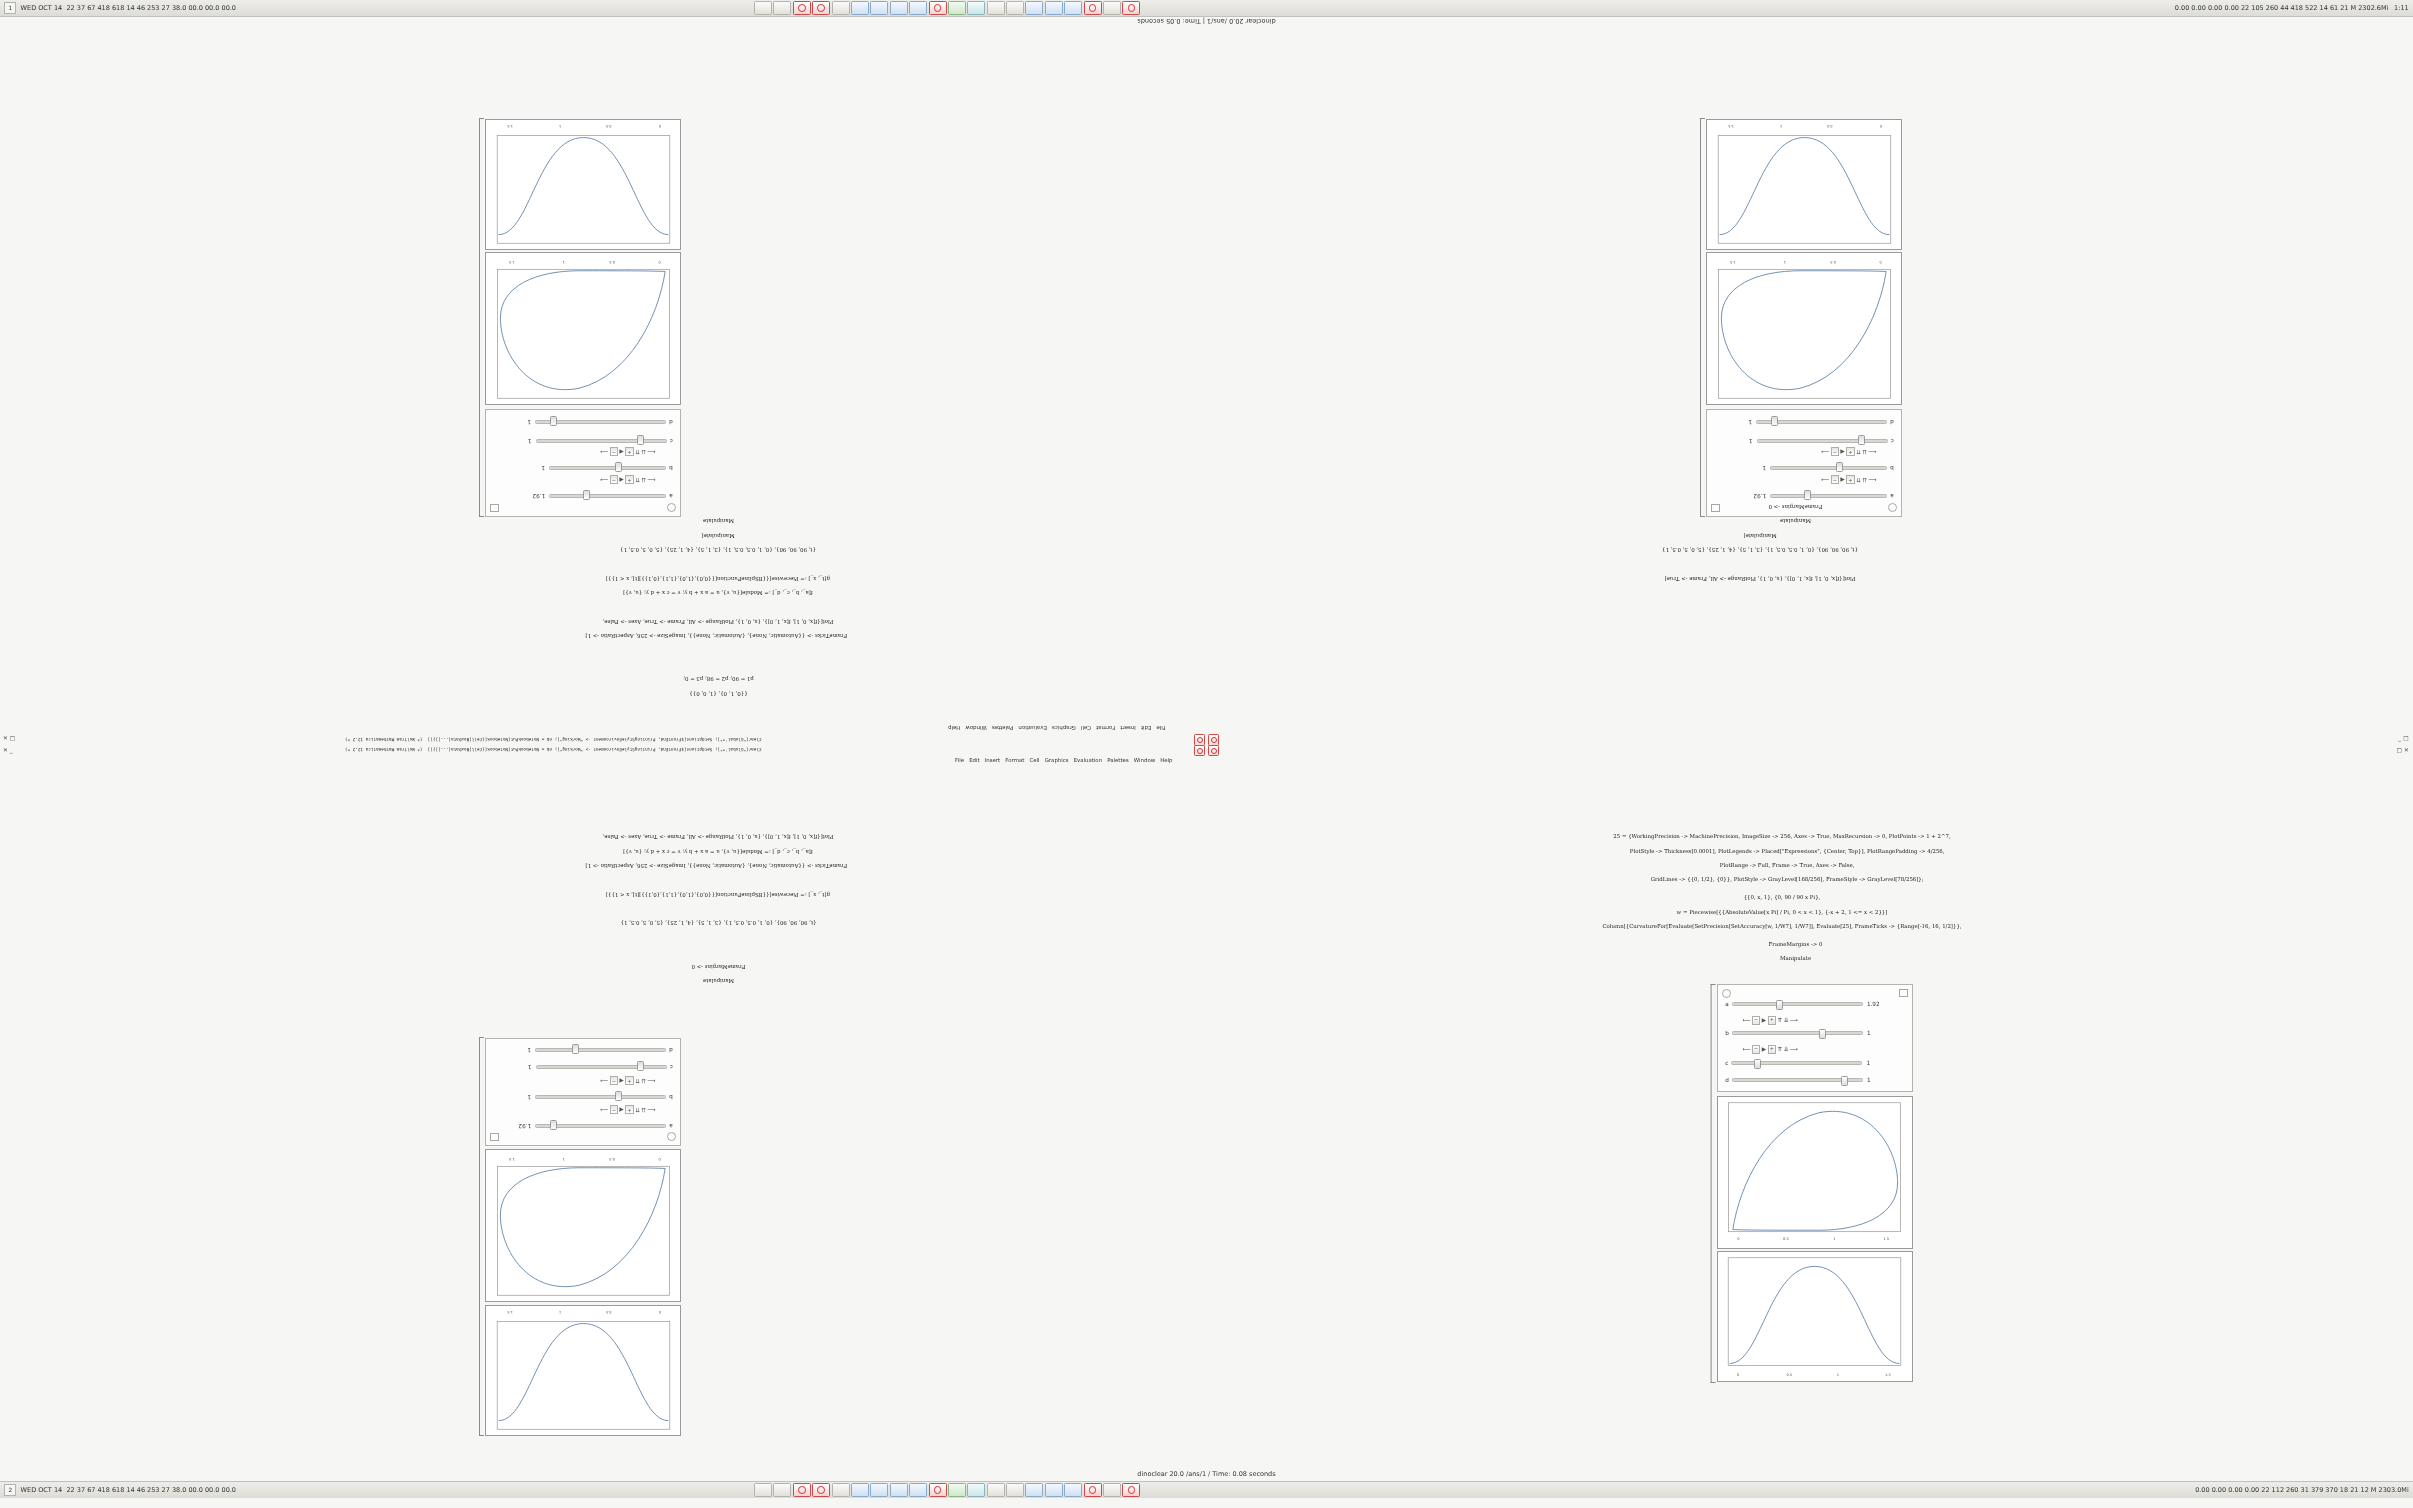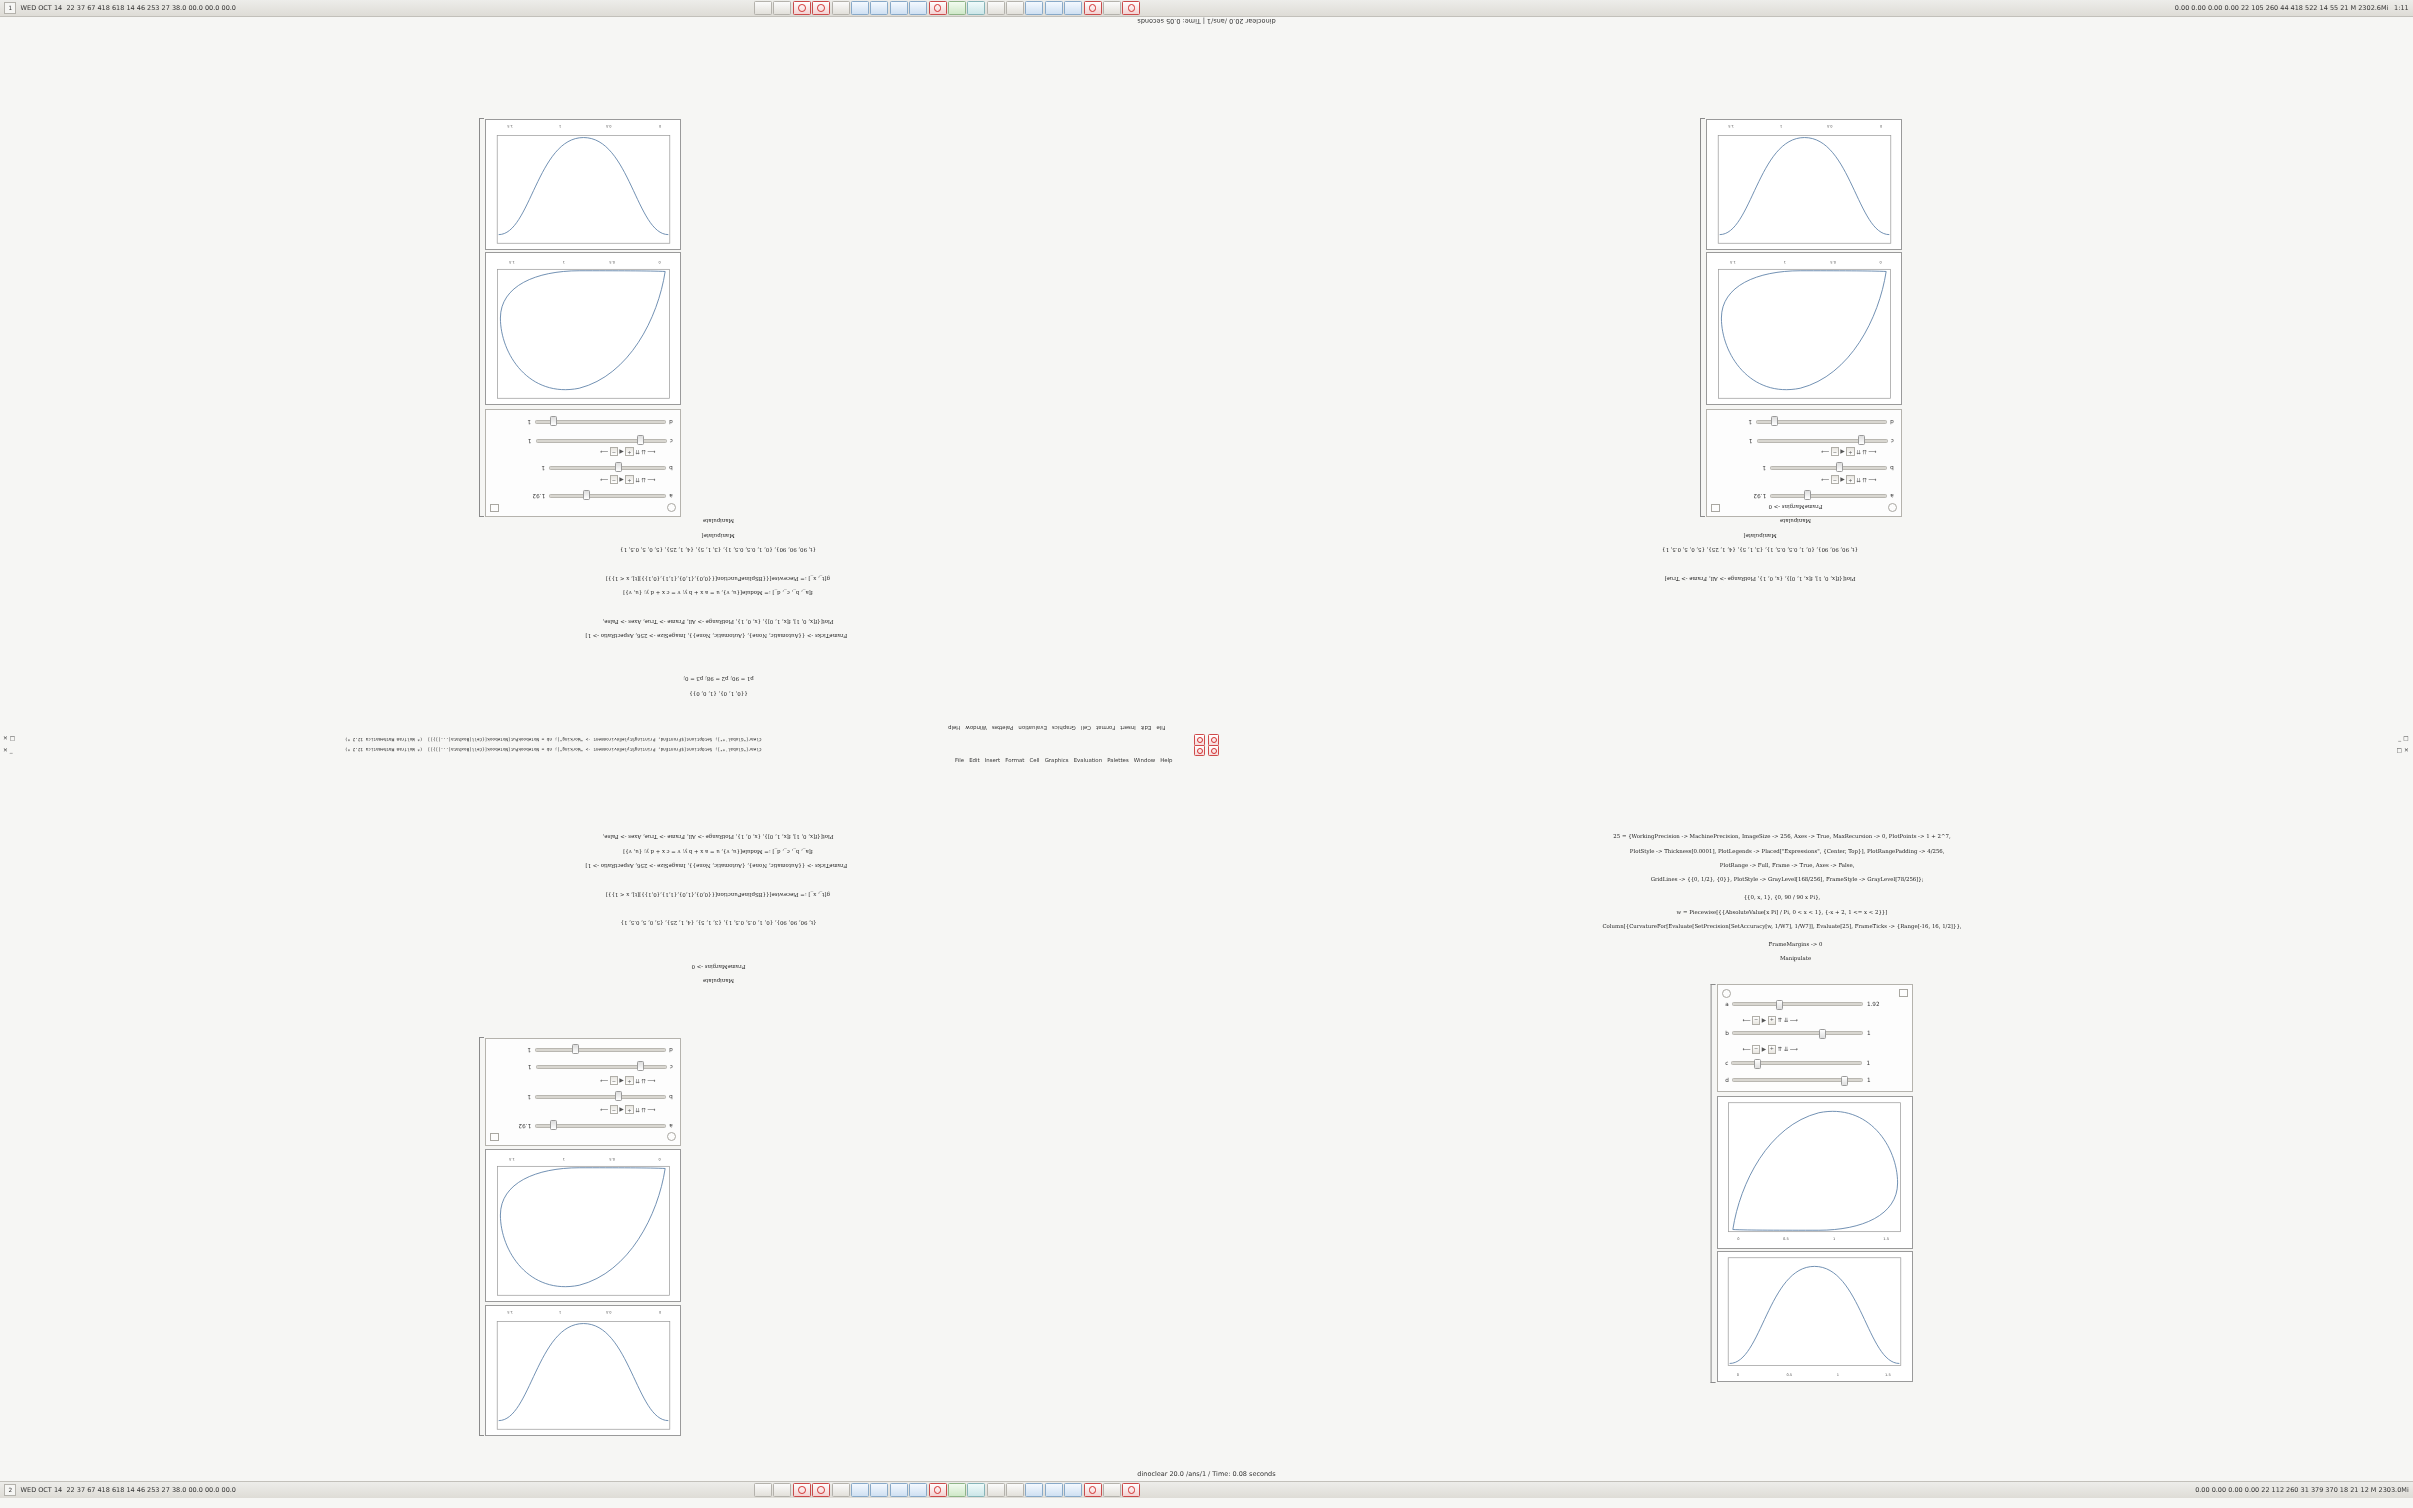--- a/index.html
+++ b/index.html
@@ -96,21 +96,21 @@
     <span class="tbtn gray"></span>
     <span class="tbtn gray"></span>
     <span class="tbtn blue"></span>
     <span class="tbtn blue"></span>
     <span class="tbtn blue"></span>
     <span class="tbtn red"></span>
     <span class="tbtn gray"></span>
     <span class="tbtn red"></span>
   </div>
   <div class="right">
-    <span>0.00 0.00 0.00 0.00   22   105  260   44  418  522  14   55   21   M  2302.6Mi</span>
+    <span>0.00 0.00 0.00 0.00   22   105  260   44  418  522  14   61   21   M  2302.6Mi</span>
     <span>1:11</span>
   </div>
 </div>
 
 <div class="nbtitle flip" style="top:17px;left:0;">dinoclear 20.0 /ans/1 | Time: 0.05 seconds</div>
 
 <div class="panel flip" style="left:496px;top:72px;width:198px;height:445px;">
 
   <div class="manip" style="left:13px;top:0px;width:194px;height:106px;">
     <div style="position:absolute;left:4.3px;top:3.6px;width:7.2px;height:7.2px;border:0.7px solid #a9a7a1;border-radius:50%;"></div>

